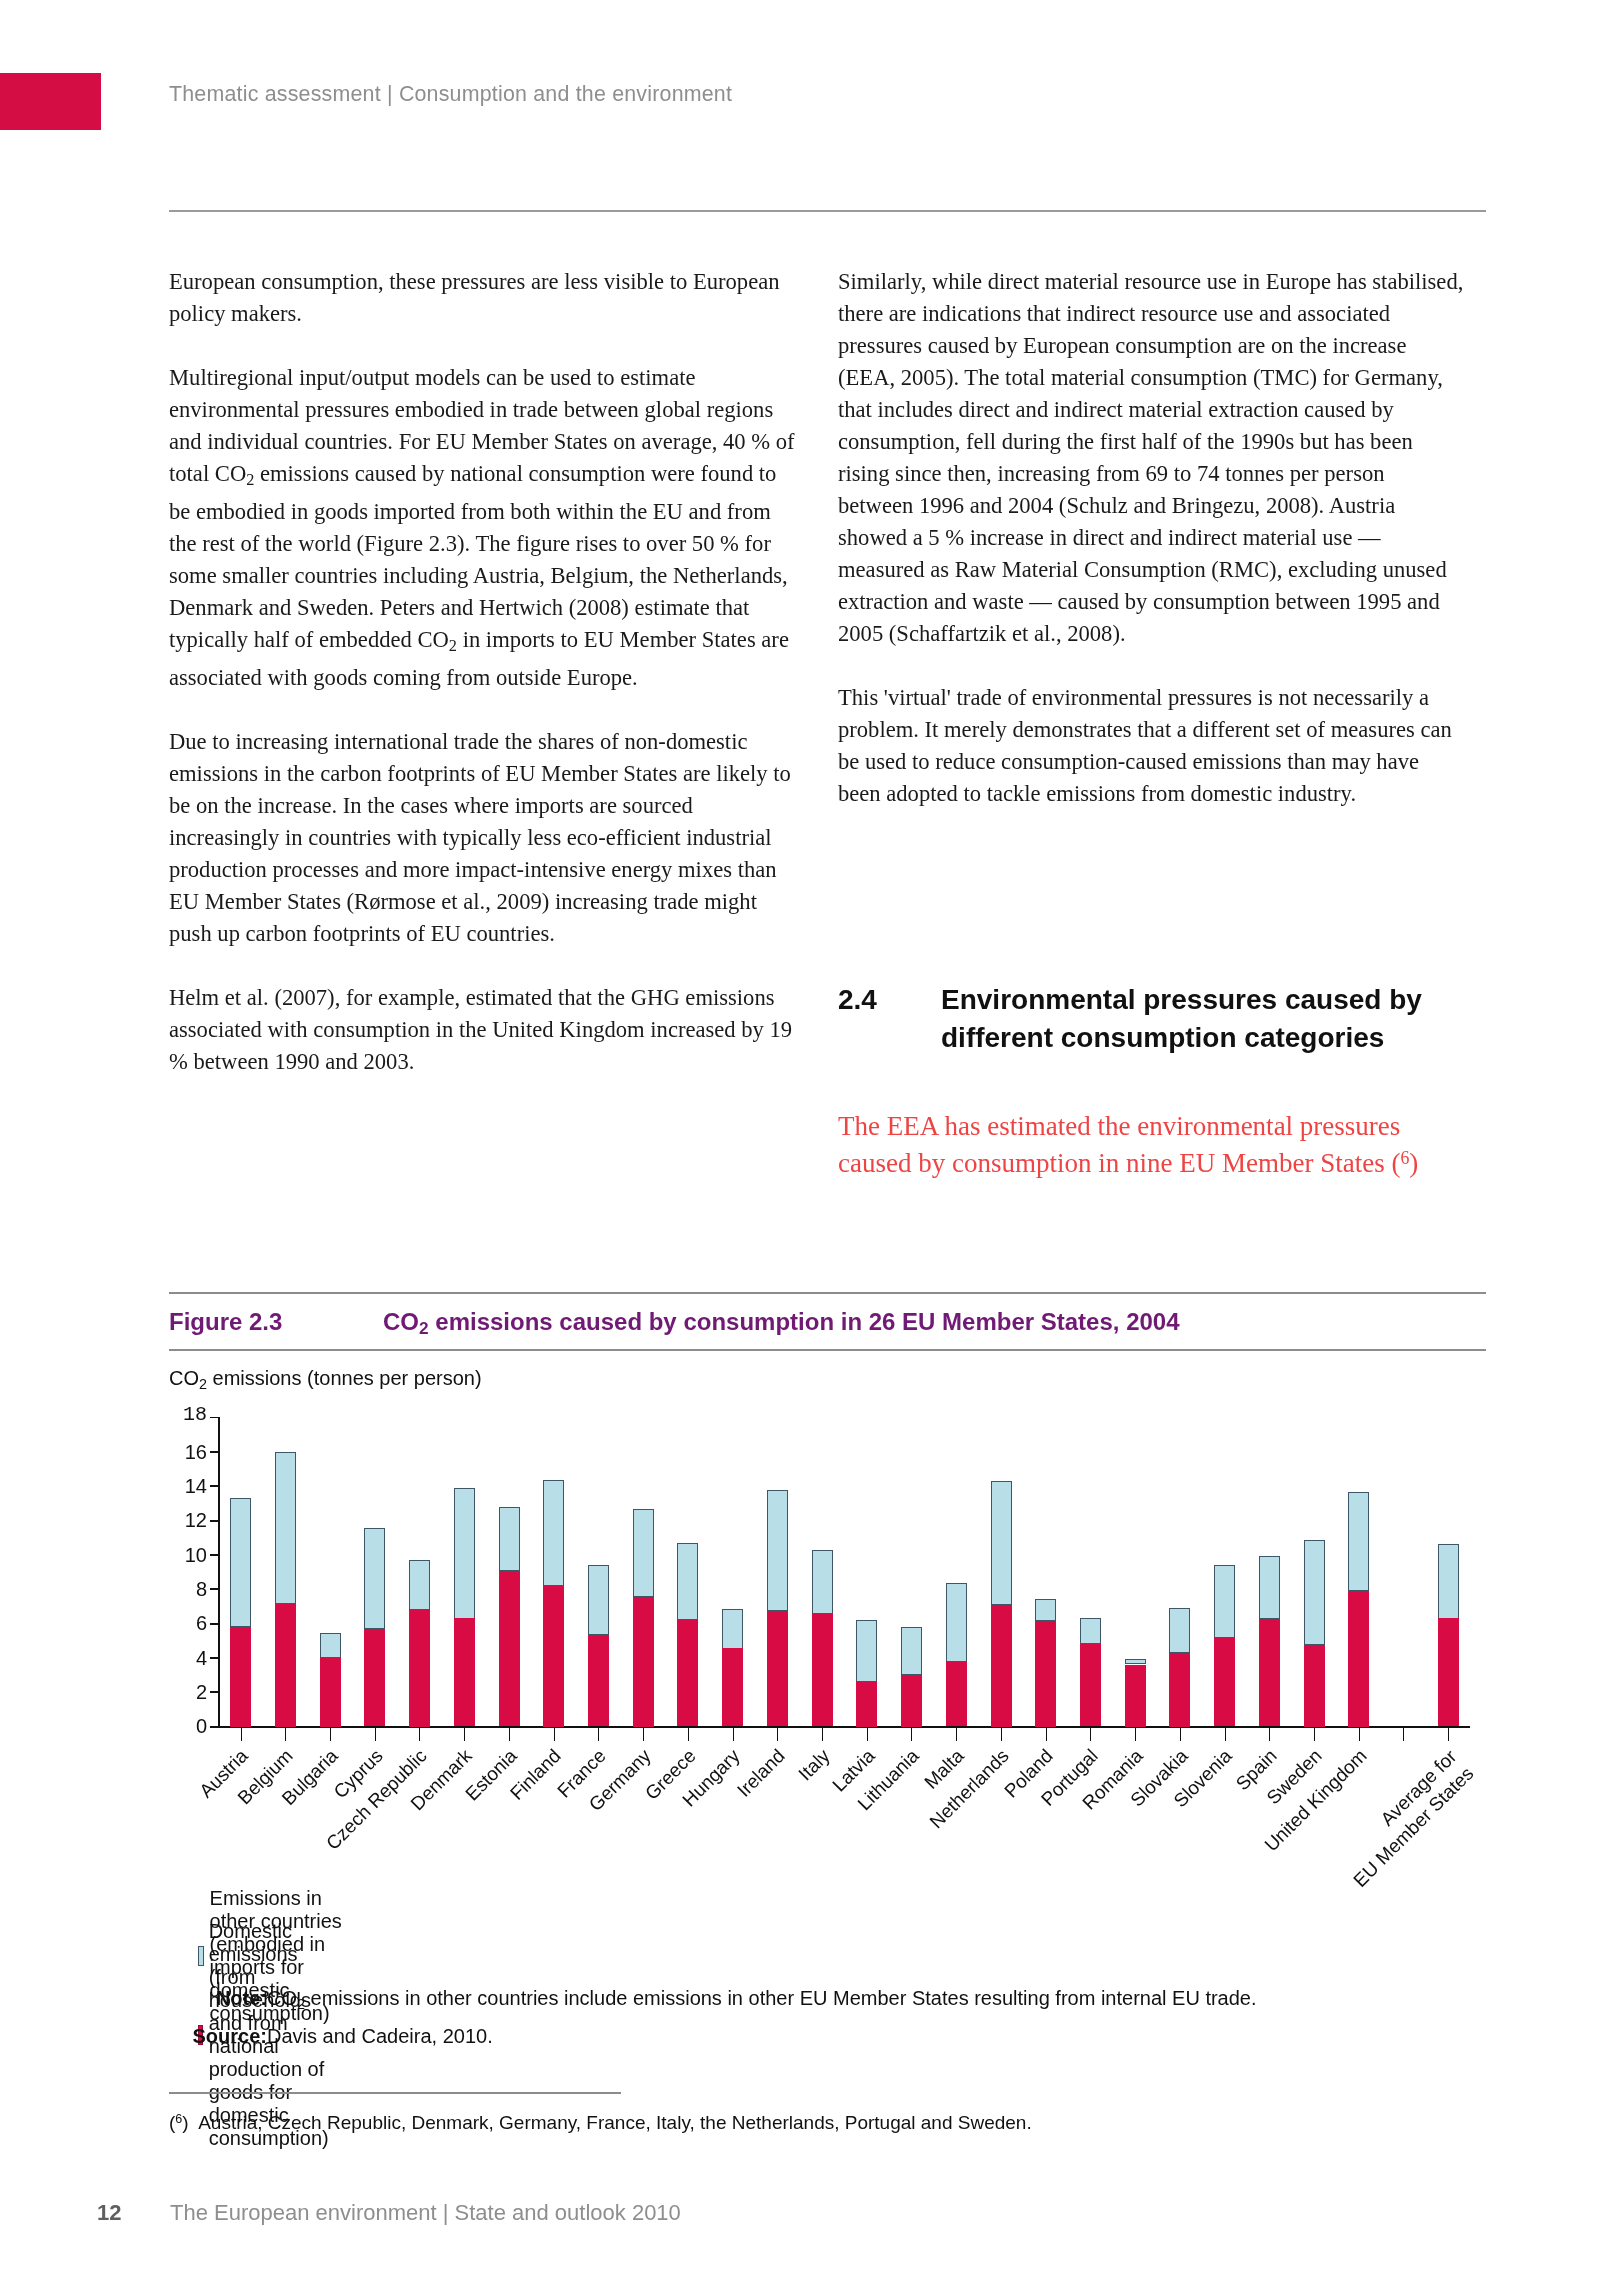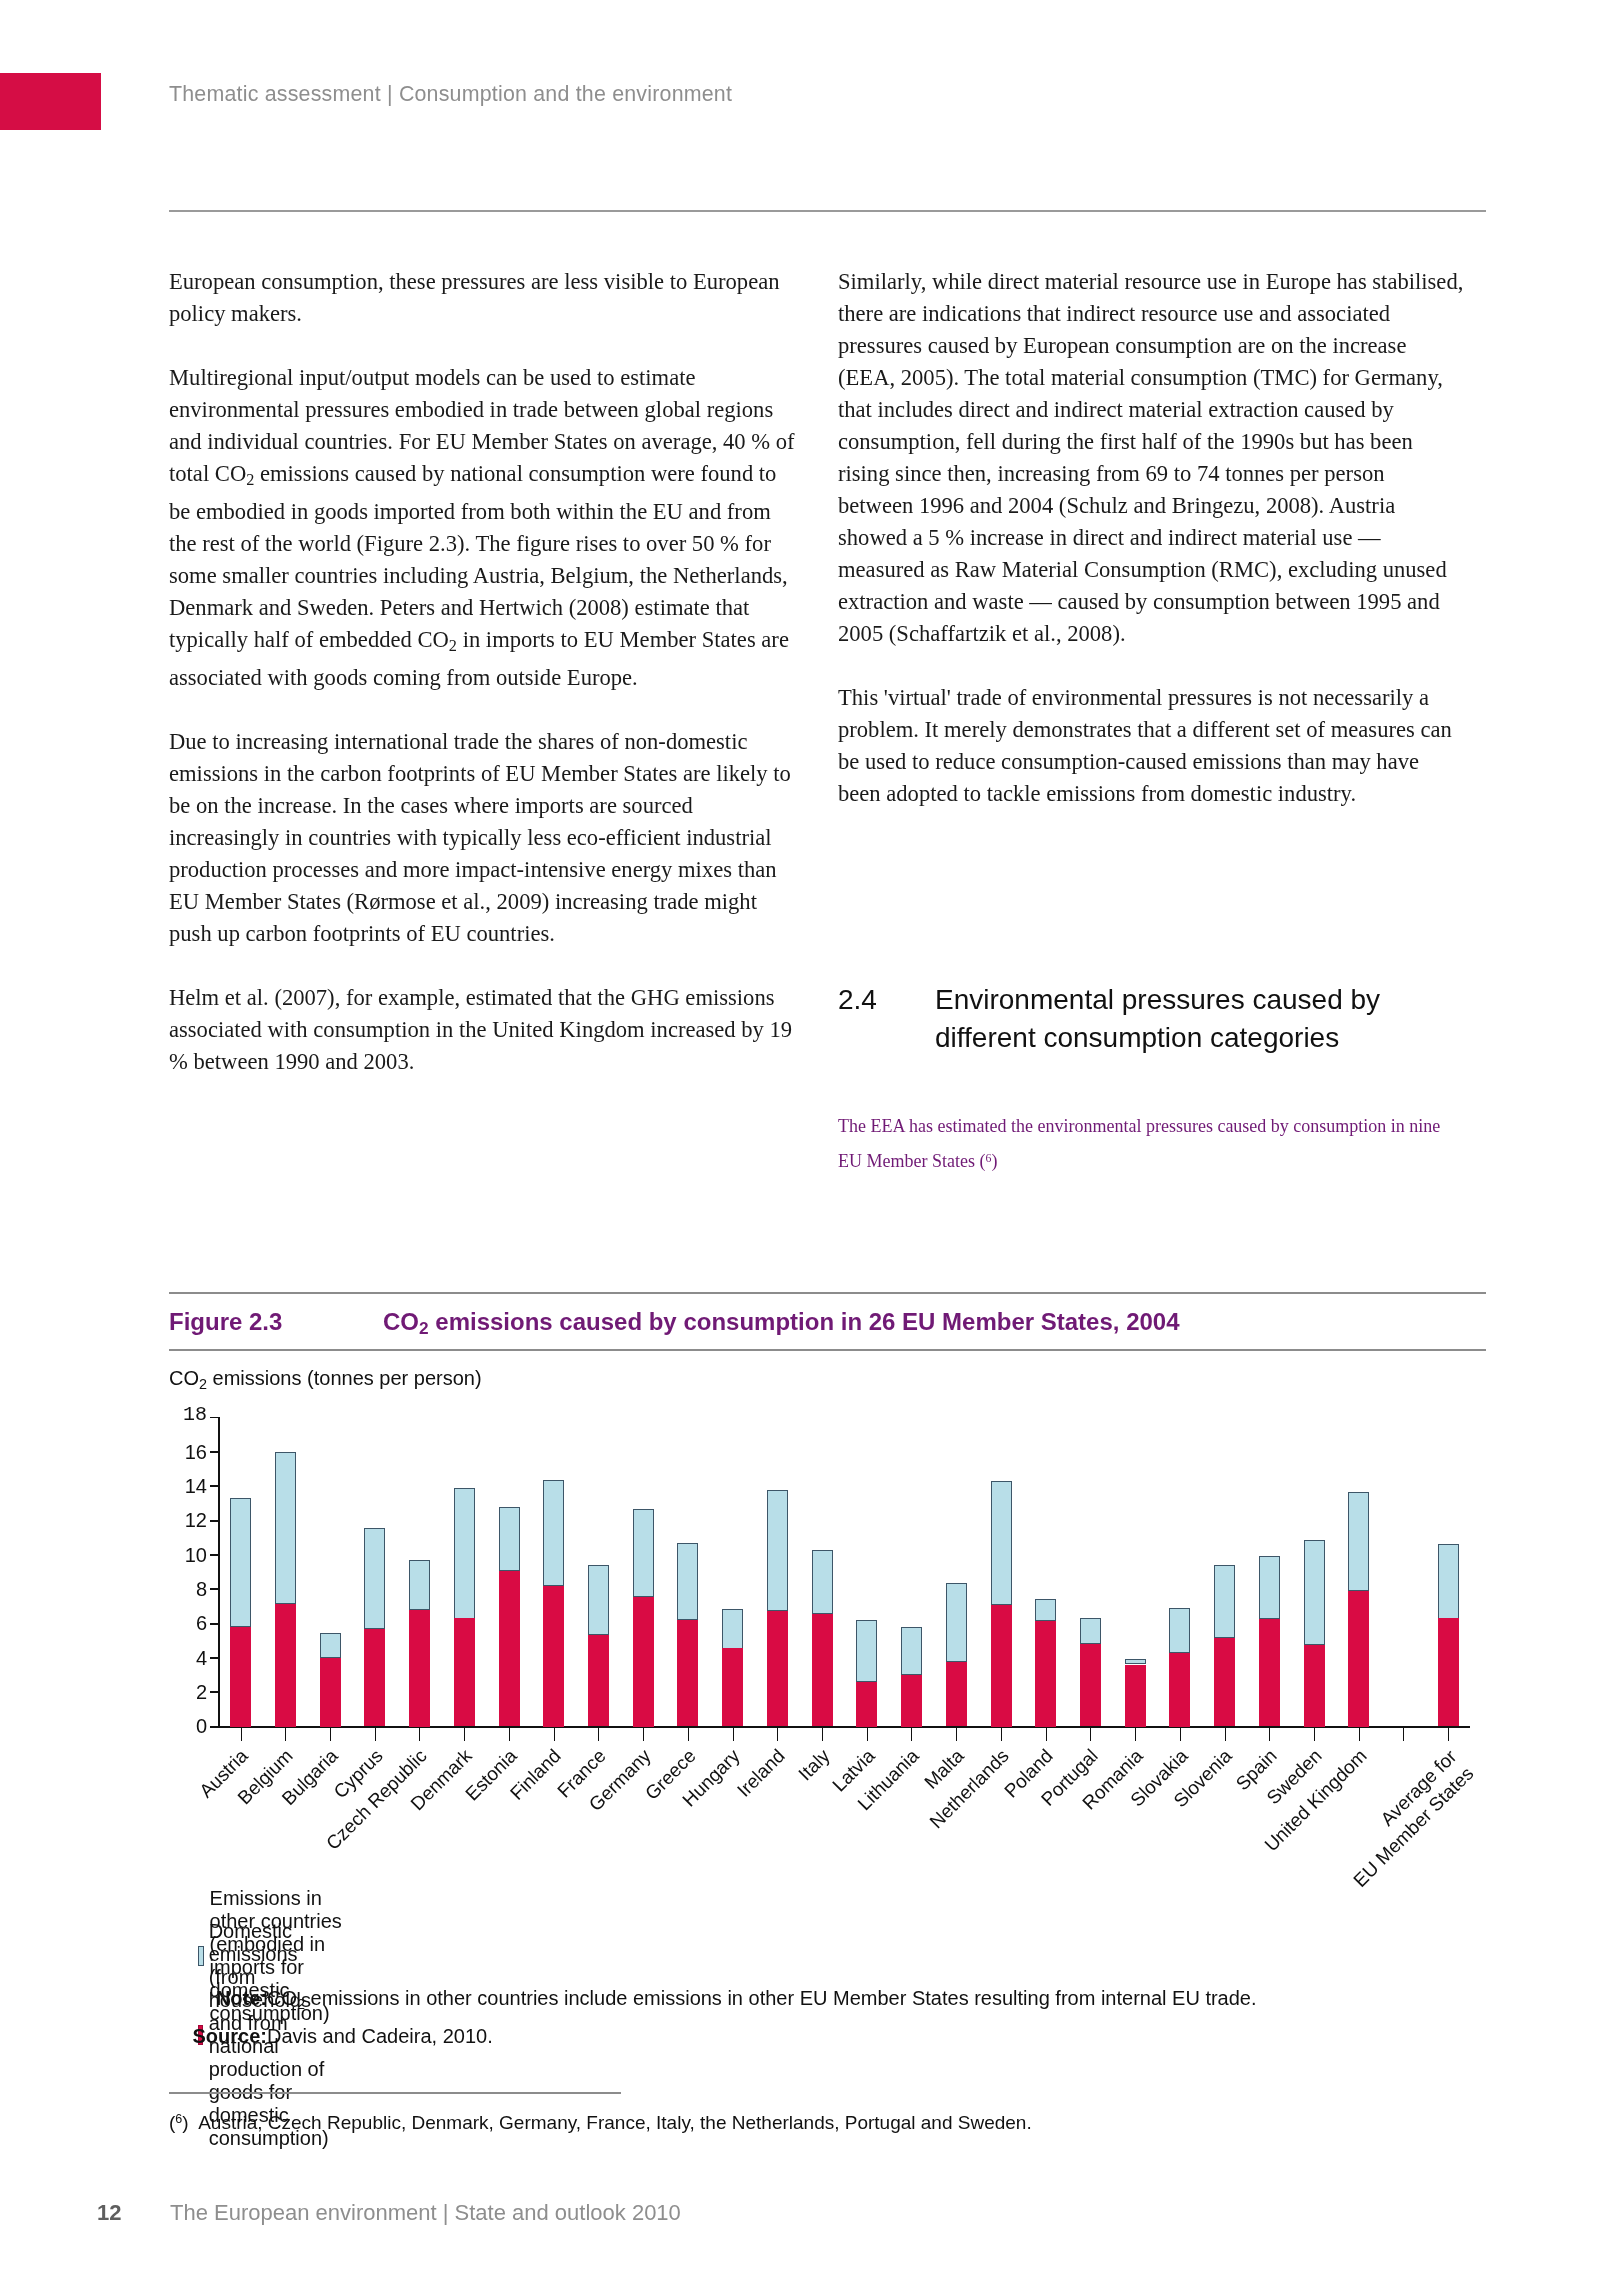--- a/index.html
+++ b/index.html
@@ -38,30 +38,30 @@
   .col.left{ left:169px; }
   .col.right{ left:838px; }
   .col p{ margin:0 0 32px 0; }
   sub{ font-size:.72em; vertical-align:-0.25em; }
   sup{ font-size:.66em; vertical-align:0.45em; }
 
   
   .sec-head{
     position:absolute; left:838px; top:981px;
     width:626px;
-    display:flex; gap:0px;
+    display:flex; gap:6px;
     font-family:"Liberation Sans", sans-serif;
-    font-weight:normal; font-size:28px; line-height:38px; color:#111;
+    font-weight:bold; font-size:28px; line-height:38px; color:#111;
   }
   .sec-num{ width:97px; flex:0 0 97px; }
   .sec-title{ flex:1; }
   .sec-body{
     position:absolute; left:838px; top:1110px; width:626px;
     font-family:"Liberation Serif", serif;
-    font-size:18px; line-height:32px; color:#701a75;
+    font-size:27px; line-height:32px; color:#ef4444;
   }
 
   
   .fig-rule{ position:absolute; left:169px; width:1317px; height:1.6px; background:#8c8c8c; }
   .fig-rule.a{ top:1292px; }
   .fig-rule.b{ top:1349px; }
   .fig-cap{
     position:absolute; left:169px; top:1304px;
     display:flex; font-family:"Liberation Sans", sans-serif;
     font-weight:bold; font-size:24px; color:#701a75; line-height:35px;

